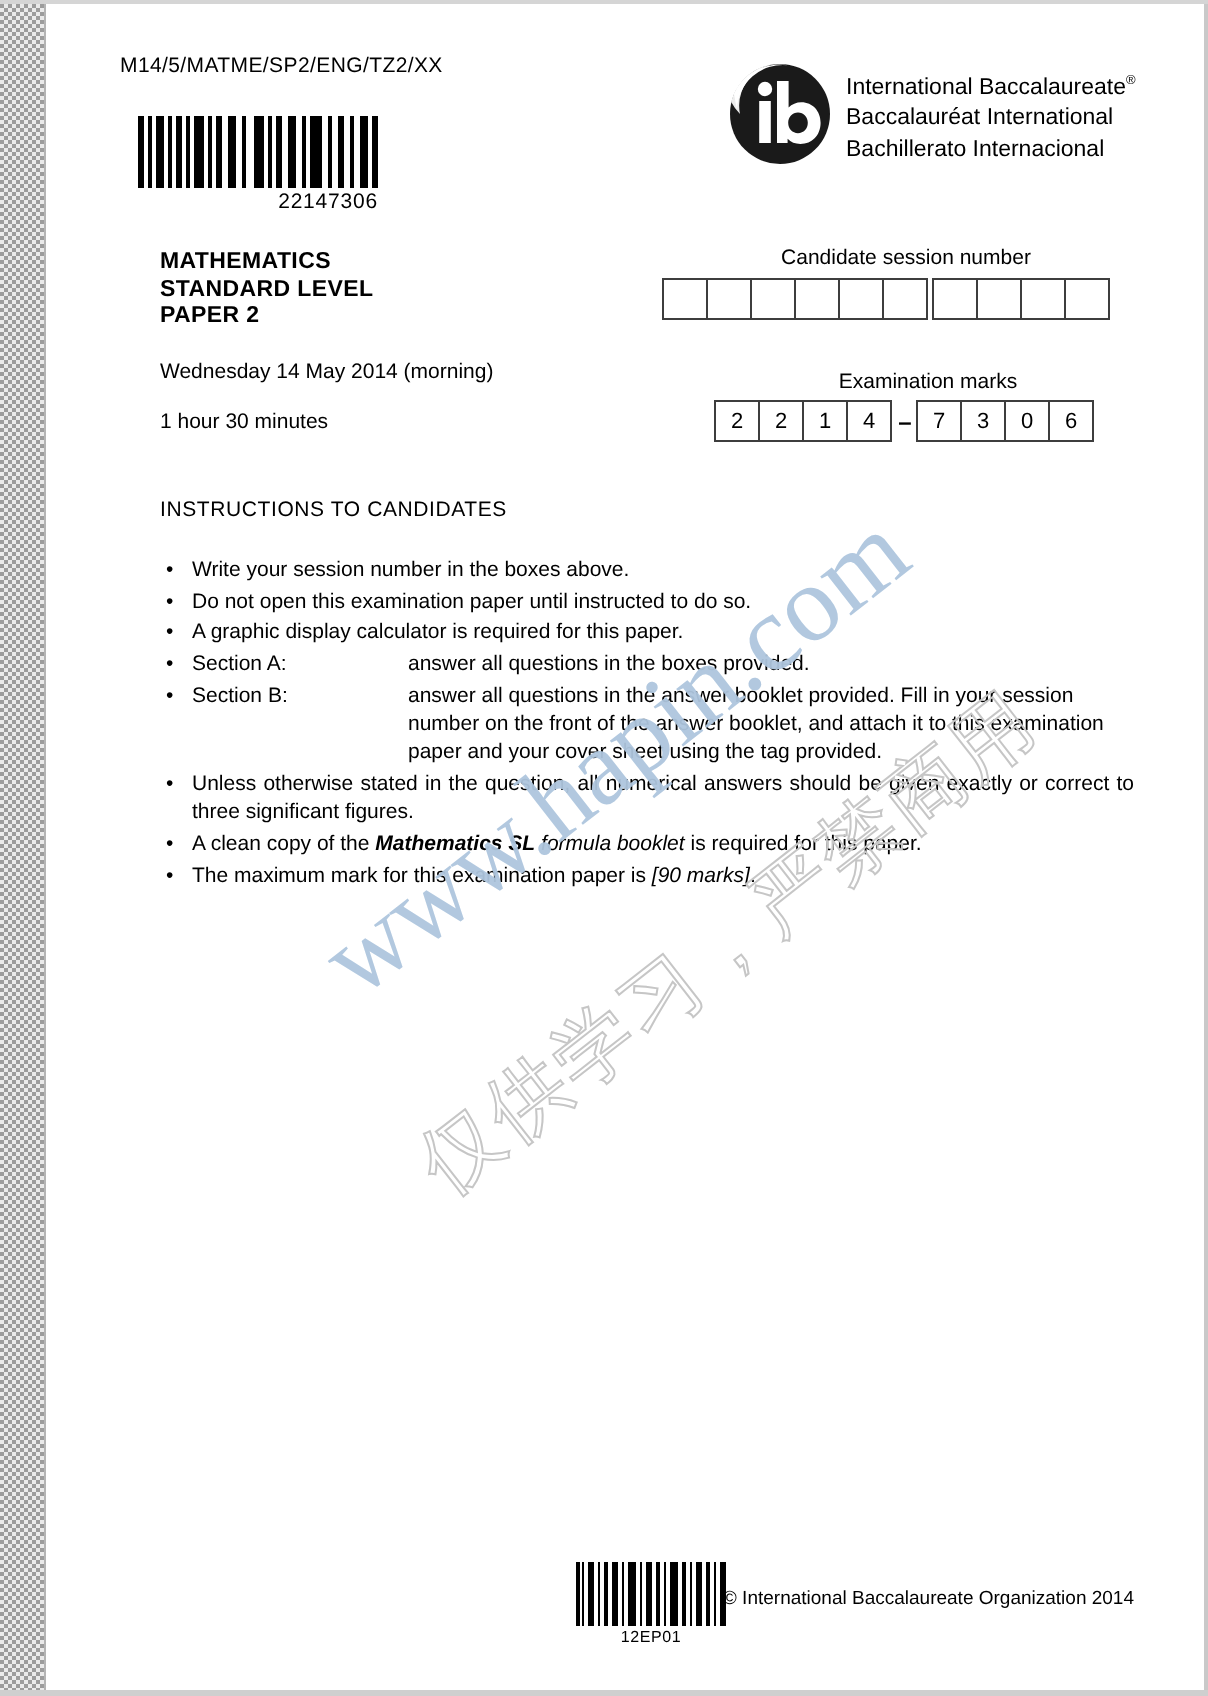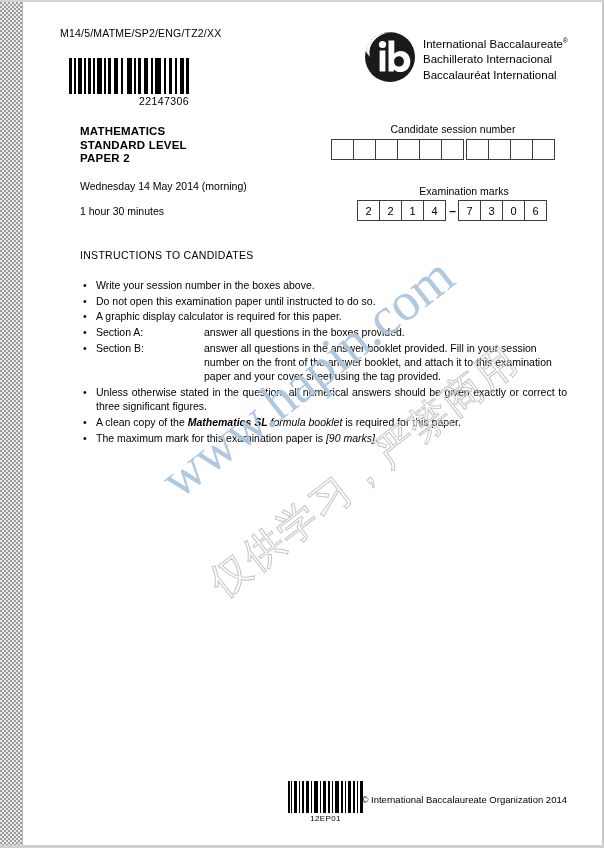--- a/index.html
+++ b/index.html
@@ -335,22 +335,22 @@
     <svg class="ib-logo" viewBox="0 0 52 52">
       <circle cx="26" cy="26" r="25" fill="#1a1a1a"></circle>
       <path d="M1.6 20 A25 25 0 0 1 34 2.2 A21 21 0 0 0 6 26 A25 25 0 0 1 1.6 20 Z" fill="#ffffff" opacity="0.92"></path>
       <path d="M3 16 A25 25 0 0 1 30 1.6 A23 23 0 0 0 4.5 24 Z" fill="#ffffff"></path>
       <circle cx="18.5" cy="13.5" r="3.6" fill="#ffffff"></circle>
       <rect x="15.6" y="19.5" width="5.8" height="21" fill="#ffffff"></rect>
       <path d="M24.5 9.5 h5.8 v13.2 c1.6-1.6 3.9-2.6 6.4-2.6 5.6 0 9.6 4.4 9.6 10.3 0 6.2-4.2 10.6-10.1 10.6 -2.6 0-4.8-0.9-6.4-2.6 v2.1 h-5.3 Z M30.1 30.4 c0 3 2.1 5.2 4.9 5.2 2.8 0 4.9-2.2 4.9-5.2 0-3-2.1-5.2-4.9-5.2 -2.8 0-4.9 2.2-4.9 5.2 Z" fill="#ffffff"></path>
     </svg>
     <div class="ib-text">
       <div><span>International Baccalaureate</span><span class="reg">®</span></div>
+      <div>Baccalauréat International</div>
       <div>Bachillerato Internacional</div>
-      <div>Baccalauréat International</div>
     </div>
 
     <div class="title-block">
       <div>MATHEMATICS</div>
       <div>STANDARD LEVEL</div>
       <div>PAPER 2</div>
     </div>
     <div class="datetime">Wednesday 14 May 2014 (morning)</div>
     <div class="duration">1 hour 30 minutes</div>
 

